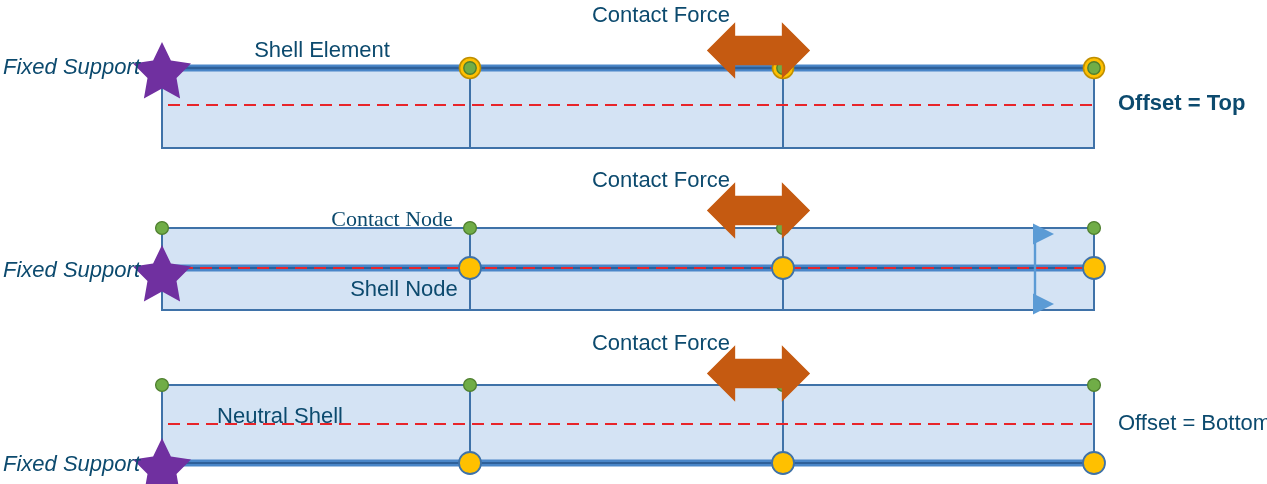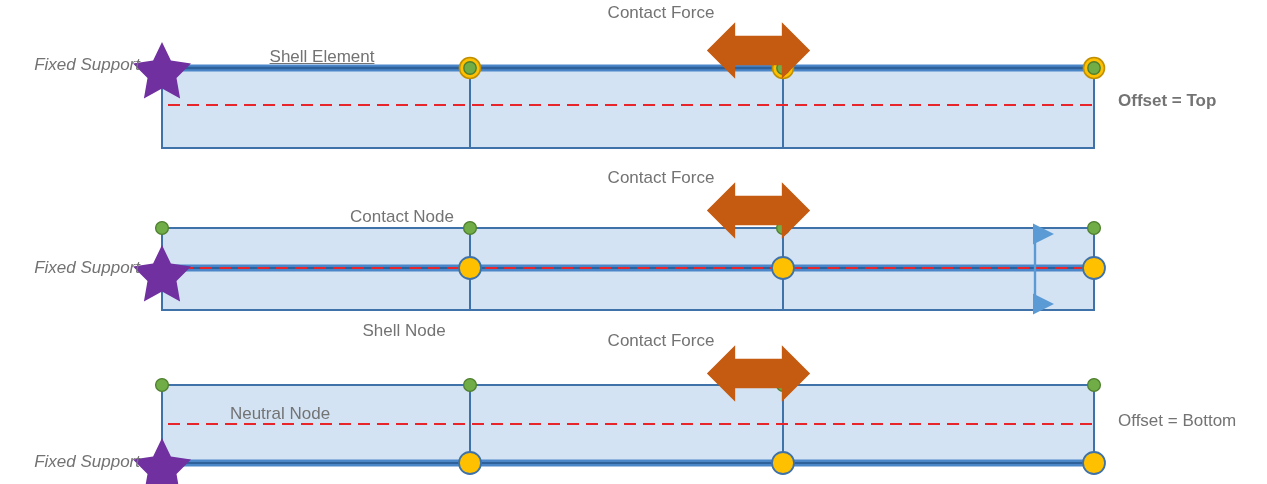--- a/index.html
+++ b/index.html
@@ -21,23 +21,23 @@
     width: 1267px;
     height: 484px;
   }
   #stage > svg {
     position: absolute;
     left: 0; top: 0;
   }
   .lbl {
     position: absolute;
     white-space: nowrap;
-    font-size: 17px;
+    font-size: 22px;
     line-height: 1;
-    color: #737373;
+    color: #0c4a6e;
     font-family: "Liberation Sans", sans-serif;
   }
   .lbl-center { transform: translateX(-50%); }
   .lbl-right  { transform: translateX(-100%); font-style: italic; }
 </style>
 </head>
 <body>
 
 <div id="stage">
 
@@ -151,37 +151,37 @@
 
       <g>
         <path d="M722 337 L762 337 L752.5 346.5 L785.5 379.5 L795 370
                  L795 410 L755 410 L764.5 400.5 L731.5 367.5 L722 377 Z" fill="#c55a11" transform="rotate(-45 758.5 373.5)"></path>
       </g>
     </g>
   </svg>
 
   <div class="lbl lbl-right" style="left:140px; top:56px;">Fixed Support</div>
 
-  <div class="lbl lbl-center" style="left:322px; top:48px;text-decoration:underline;">Shell Element</div>
+  <div class="lbl lbl-center" style="left:322px; top:39px;">Shell Element</div>
 
   <div class="lbl lbl-center" style="left:661px; top:4px;">Contact Force</div>
 
   <div class="lbl" style="left:1118px; top:92px;font-weight:bold;">Offset = Top</div>
 
   <div class="lbl lbl-right" style="left:140px; top:259px;">Fixed Support</div>
 
-  <div class="lbl lbl-center" style="left:402px; top:208px;">Contact Node</div>
+  <div class="lbl lbl-center" style="left:392px; top:208px;font-family:Liberation Serif, serif;">Contact Node</div>
 
-  <div class="lbl lbl-center" style="left:404px; top:278px;margin-top:44px;">Shell Node</div>
+  <div class="lbl lbl-center" style="left:404px; top:278px;">Shell Node</div>
 
 
   <div class="lbl lbl-center" style="left:661px; top:169px;">Contact Force</div>
 
 
   <div class="lbl lbl-right" style="left:140px; top:453px;">Fixed Support</div>
 
-  <div class="lbl lbl-center" style="left:280px; top:405px;">Neutral Node</div>
+  <div class="lbl lbl-center" style="left:280px; top:405px;">Neutral Shell</div>
 
   <div class="lbl lbl-center" style="left:661px; top:332px;">Contact Force</div>
 
   <div class="lbl" style="left:1118px; top:412px;">Offset = Bottom</div>
 
 </div>
 
 </body></html>

